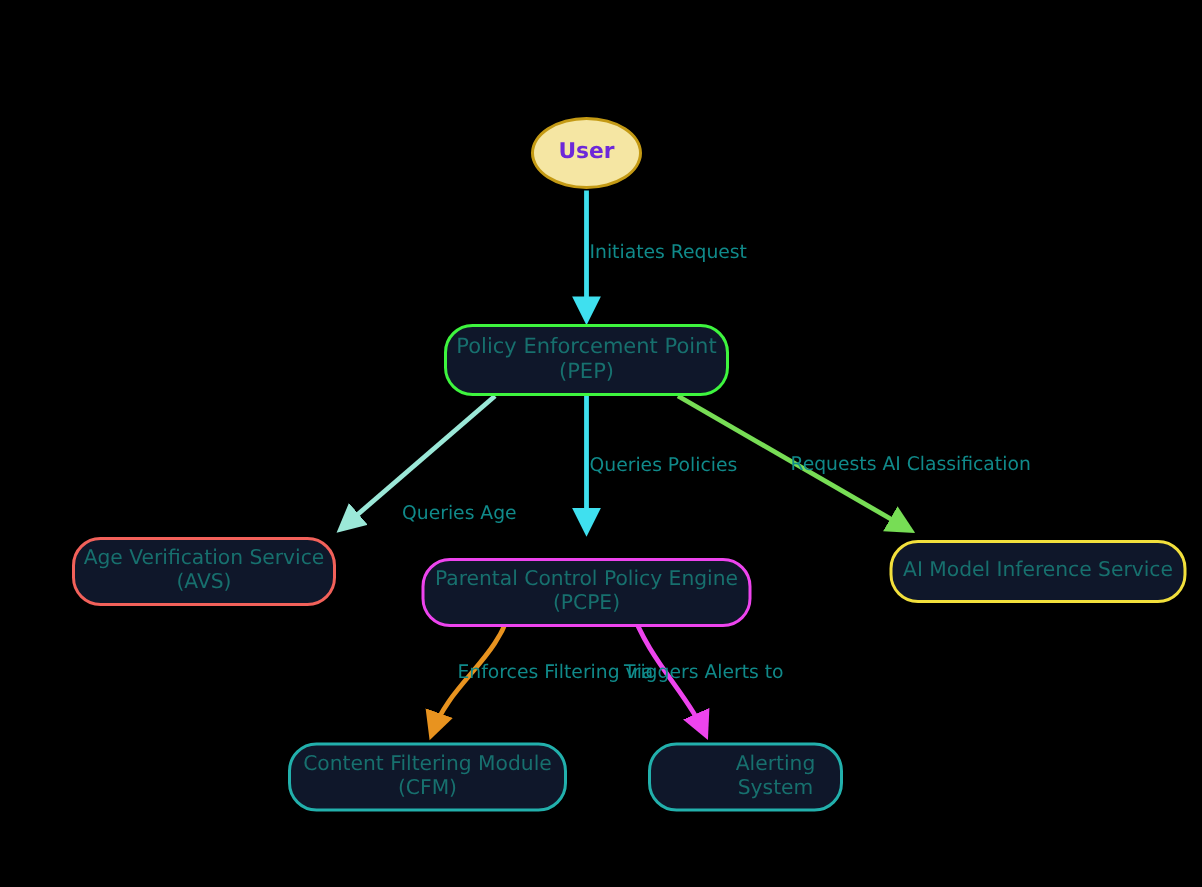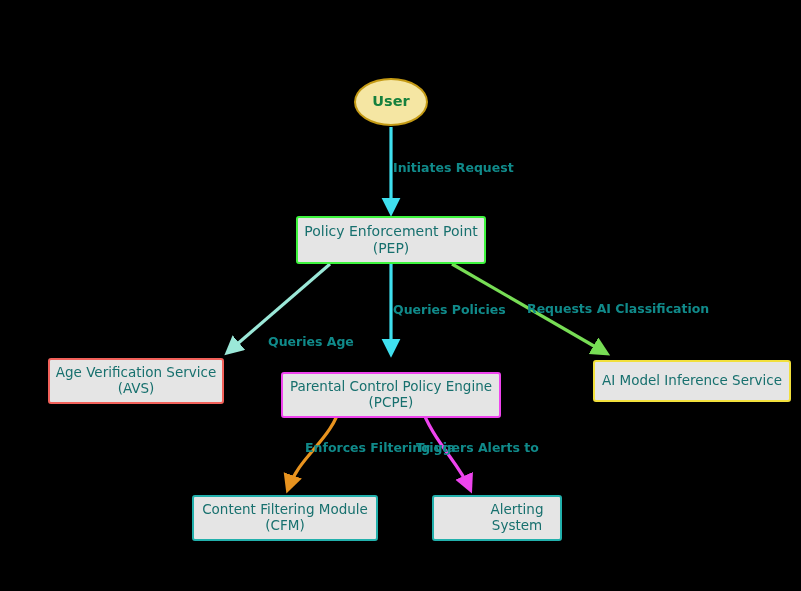--- a/index.html
+++ b/index.html
@@ -23,34 +23,34 @@
     height: 591px;
   }
   .node {
     position: absolute;
     box-sizing: border-box;
     display: flex;
     align-items: center;
     justify-content: center;
     text-align: center;
     color: #17706e;
-    background: #e5e5e5;
-    border-radius: 3px;
+    background: #0f172a;
+    border-radius: 19px;
     line-height: 1.18;
     white-space: pre-line;
     z-index: 3;
   }
   .node.ellipse {
     border-radius: 50%;
   }
   .n-user {
     left: 354px; top: 78px; width: 74px; height: 48px;
     background: #f5e6a3;
     border: 2.5px solid #c49a14;
-    color: #15803d;
+    color: #6d28d9;
     font-size: 14.5px;
     font-weight: bold;
     border-radius: 50%;
   }
   .n-pep {
     left: 296px; top: 216px; width: 190px; height: 48px;
     border: 2.5px solid #3ef53e;
     font-size: 14px;
   }
   .n-avs {
@@ -78,21 +78,21 @@
   .n-alert {
     left: 432px; top: 495px; width: 130px; height: 46px;
     border: 2.5px solid #22b0ac;
     font-size: 13.5px;
     padding-left: 40px;
   }
   .edge-label {
     position: absolute;
     color: #108a8a;
     font-size: 12.5px;
-    font-weight: bold;
+    font-weight: normal;
     white-space: nowrap;
     z-index: 4;
   }
   .el-initiates { left: 393px; top: 160px; }
   .el-queriesage { left: 268px; top: 316px; margin-top: 18px; }
   .el-queriespolicies { left: 393px; top: 302px; }
   .el-requestsai { left: 527px; top: 301px; }
   .el-enforces { left: 305px; top: 440px; }
   .el-triggers { left: 416px; top: 440px; }
 </style>

